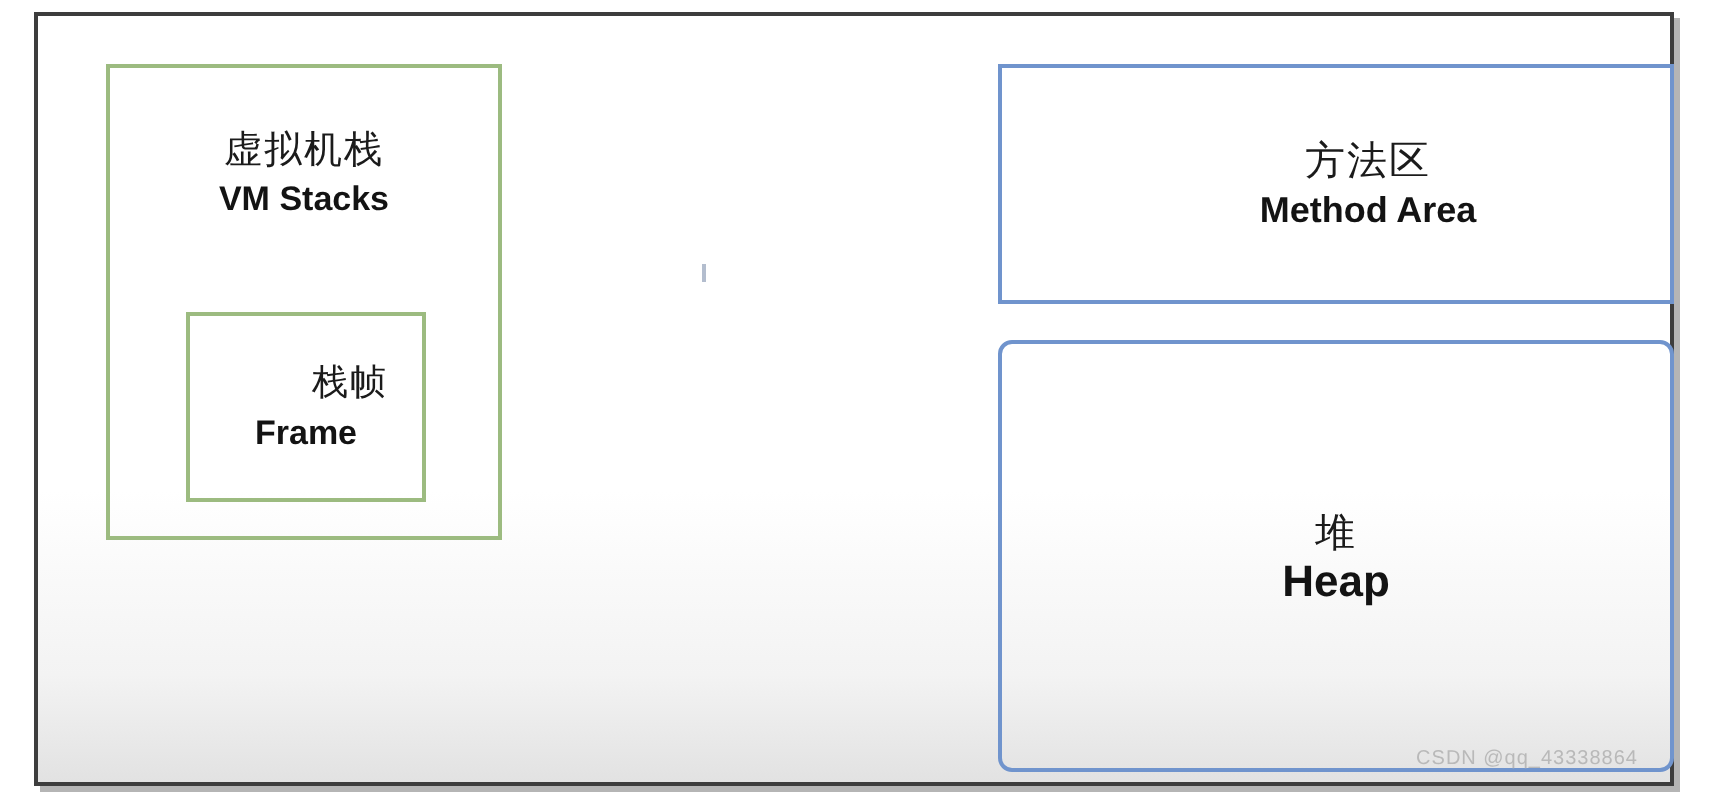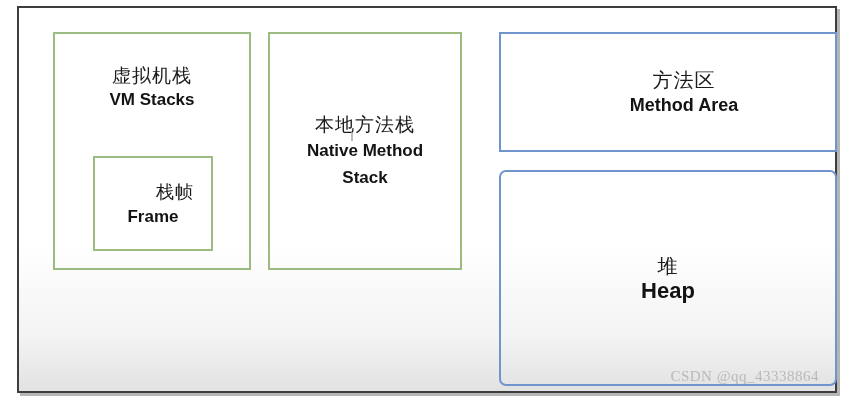--- a/index.html
+++ b/index.html
@@ -94,23 +94,23 @@
     height: 9px;
     background: #9aa7bd;
     opacity: 0.75;
   }
 
   
   #watermark {
     position: absolute;
     right: 16px;
     bottom: 6px;
-    font-size: 15px;
+    font-size: 10px;
     color: #b9b9b9;
-    font-family: Liberation Serif, serif;
+    font-family: Liberation Sans, sans-serif;
     letter-spacing: 0.5px;
     white-space: nowrap;
   }
 </style>
 </head>
 <body>
 
 <div id="canvas">
 
   <div id="slide-frame">
@@ -118,25 +118,20 @@
     <div class="region green" id="box-vm-stacks">
       <div class="cn">虚拟机栈</div>
       <div class="en">VM Stacks</div>
 
       <div class="region green" id="box-frame">
         <div class="cn">栈帧</div>
         <div class="en">Frame</div>
       </div>
     </div>
 
-    <div class="region green" id="box-native-stack">
-      <div class="cn">本地方法栈</div>
-      <div class="en">Native Method</div>
-      <div class="en">Stack</div>
-    </div>
 
 
     <div class="region blue" id="box-method-area">
       <div class="cn">方法区</div>
       <div class="en">Method Area</div>
     </div>
 
     <div class="region blue rounded" id="box-heap">
       <div class="cn">堆</div>
       <div class="en">Heap</div>

